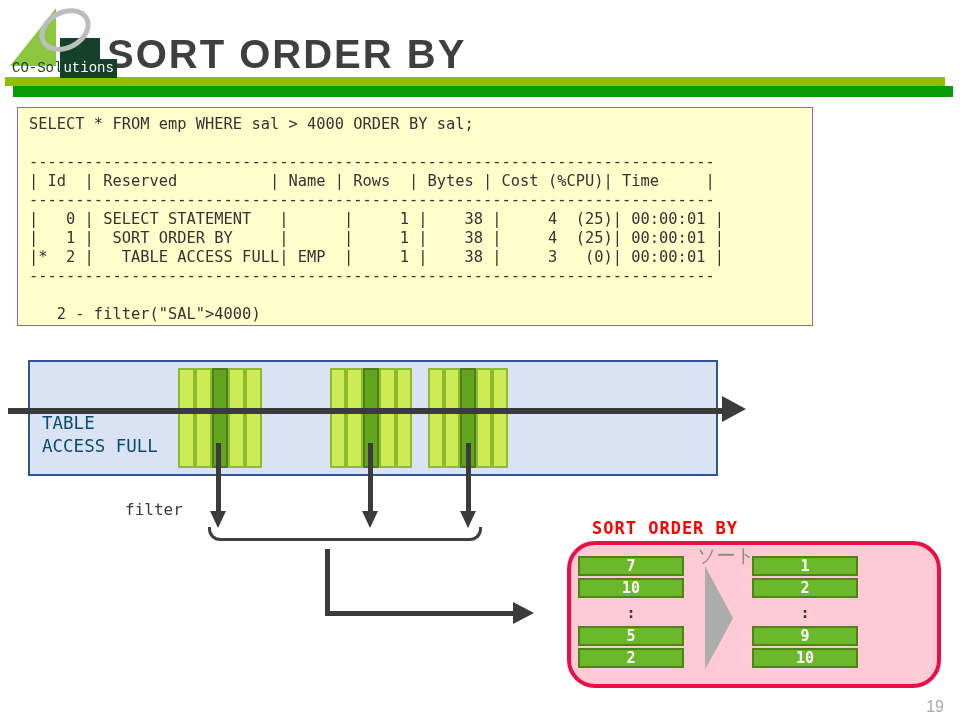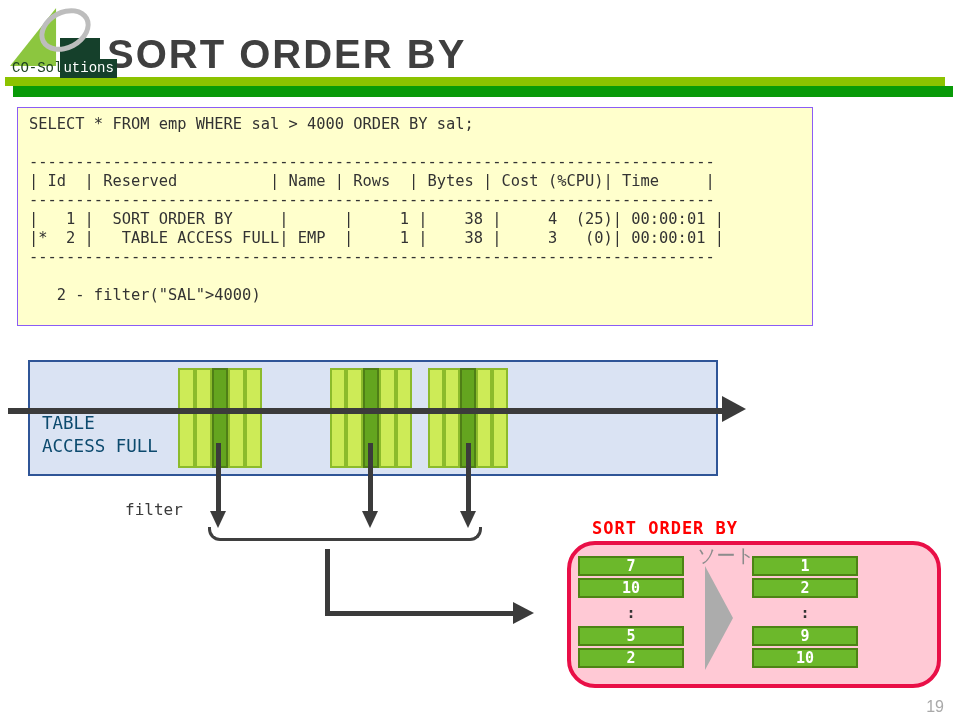--- a/index.html
+++ b/index.html
@@ -136,20 +136,21 @@
   <div class="page-title">SORT ORDER BY</div>
   <div class="bar-light"></div>
   <div class="bar-dark"></div>
 
   <div class="code-block">
     <div class="code-line">SELECT * FROM emp WHERE sal &gt; 4000 ORDER BY sal;</div>
     <div class="code-line"></div>
     <div class="code-line">--------------------------------------------------------------------------</div>
     <div class="code-line">| Id  | Reserved          | Name | Rows  | Bytes | Cost (%CPU)| Time     |</div>
     <div class="code-line">--------------------------------------------------------------------------</div>
+    <div class="code-line">|   0 | SELECT STATEMENT   |      |     1 |    38 |     4  (25)| 00:00:01 |</div>
     <div class="code-line">|   1 |  SORT ORDER BY     |      |     1 |    38 |     4  (25)| 00:00:01 |</div>
     <div class="code-line">|*  2 |   TABLE ACCESS FULL| EMP  |     1 |    38 |     3   (0)| 00:00:01 |</div>
     <div class="code-line">--------------------------------------------------------------------------</div>
     <div class="code-line"></div>
     <div class="code-line">   2 - filter("SAL"&gt;4000)</div>
   </div>
 
   <div class="taf-box"></div>
   <div class="taf-label">TABLE
 ACCESS FULL</div>

